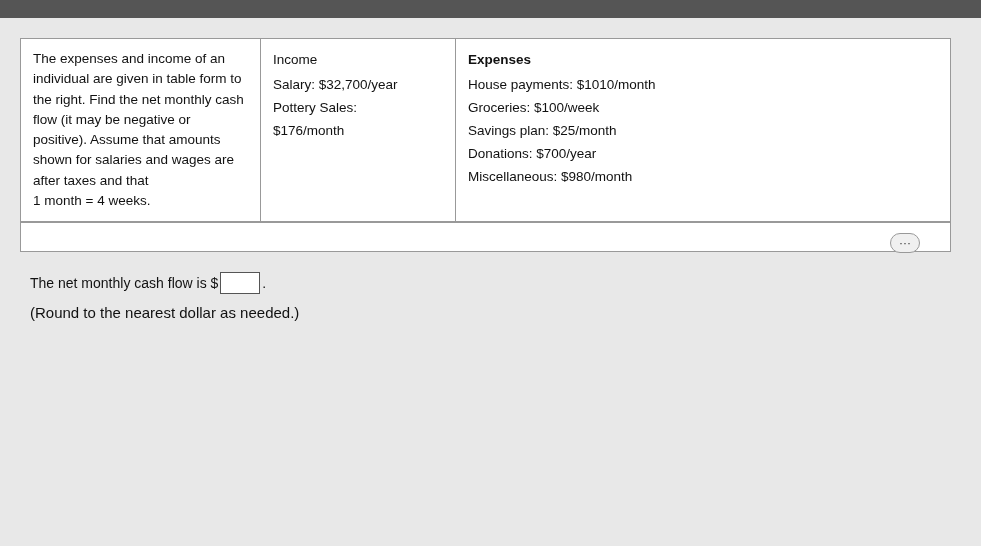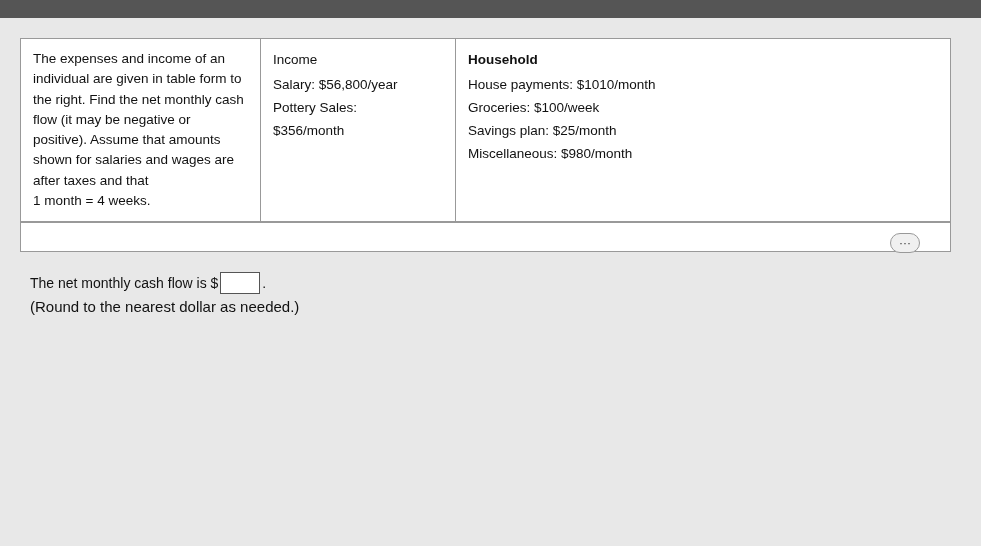--- a/index.html
+++ b/index.html
@@ -107,21 +107,21 @@
       font-size: 12px;
       cursor: pointer;
       color: #333;
     }
 
     .answer-row {
       margin-top: 20px;
       padding: 0 10px;
       display: flex;
       flex-direction: column;
-      gap: 4px;
+      gap: 10px;
     }
 
     .answer-line {
       display: flex;
       align-items: center;
       font-size: 14px;
       color: #111;
     }
 
     .answer-input {
@@ -148,30 +148,31 @@
   <div class="content-area">
     <div class="main-table-section">
       <div class="table-row">
 
         <div class="col-description">
           <span>The expenses and income of an individual are given in table form to the right. Find the net monthly cash flow (it may be negative or positive). Assume that amounts shown for salaries and wages are after taxes and that<br>1 month = 4 weeks.</span>
         </div>
 
         <div class="col-income">
           <span class="col-header">Income</span>
-          <span>Salary: $56,800/year</span><br>
+          <span>Salary: $32,700/year</span><br>
           <span>Pottery Sales:</span><br>
-          <span>$356/month</span>
+          <span>$176/month</span>
         </div>
 
         <div class="col-expenses">
-          <span class="col-header">Household</span>
+          <span class="col-header">Expenses</span>
           <div>House payments: $1010/month</div>
           <div>Groceries: $100/week</div>
           <div>Savings plan: $25/month</div>
+          <div>Donations: $700/year</div>
           <div>Miscellaneous: $980/month</div>
         </div>
 
       </div>
     </div>
 
     <div class="bottom-section">
       <button class="ellipsis-btn">···</button>
     </div>
 

